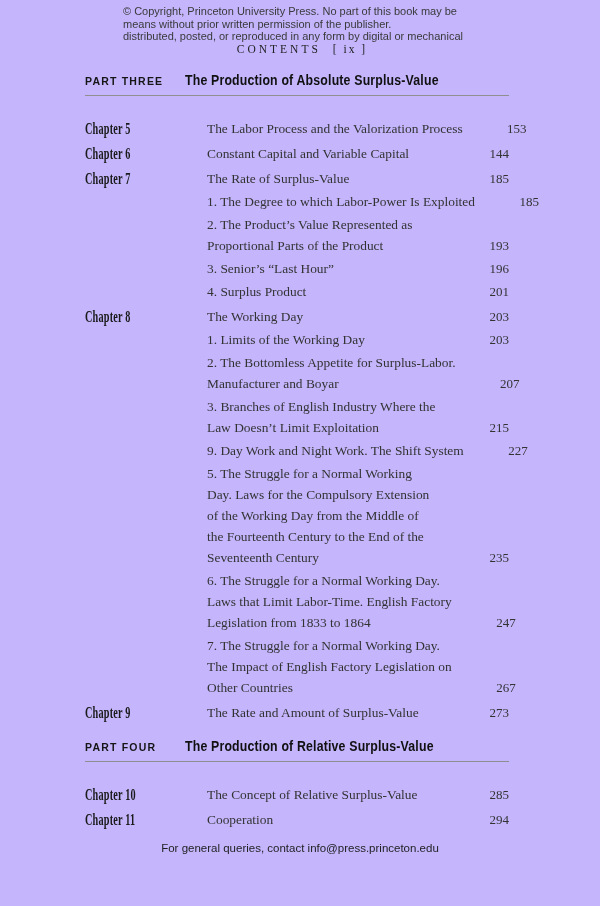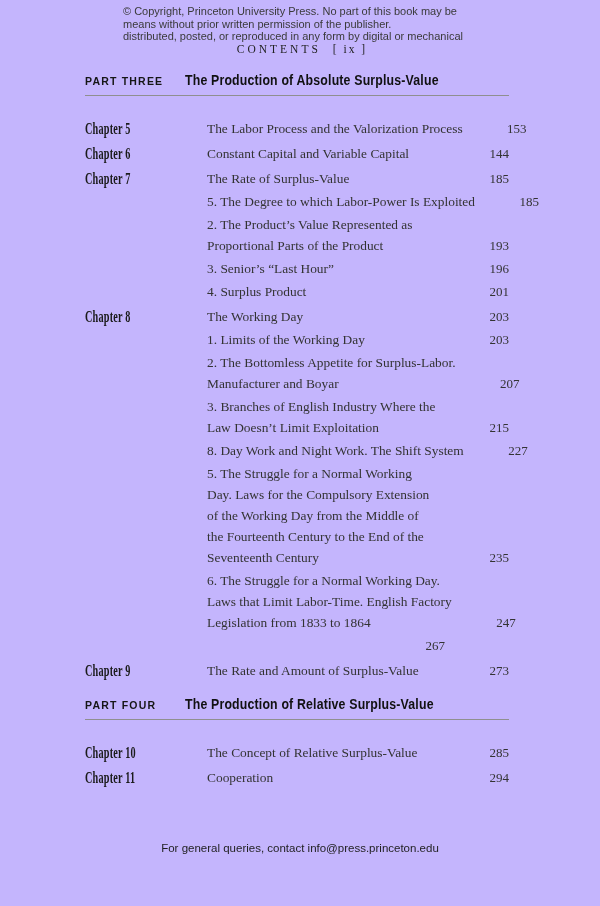--- a/index.html
+++ b/index.html
@@ -77,21 +77,21 @@
       <span class="pagenum">144</span>
     </div>
 
     <div class="row chapter-row">
       <span class="ch-label"><span class="cond">Chapter 7</span></span>
       <span class="title">The Rate of Surplus-Value</span>
       <span class="pagenum">185</span>
     </div>
     <div class="row sub-row">
       <span class="ch-label"></span>
-      <span class="title">5. The Degree to which Labor-Power Is Exploited</span>
+      <span class="title">1. The Degree to which Labor-Power Is Exploited</span>
       <span class="pagenum">185</span>
     </div>
     <div class="row sub-row">
       <span class="ch-label"></span>
       <span class="title">2. The Product’s Value Represented as
 Proportional Parts of the Product</span>
       <span class="pagenum">193</span>
     </div>
     <div class="row sub-row">
       <span class="ch-label"></span>
@@ -121,41 +121,44 @@
       <span class="pagenum">207</span>
     </div>
     <div class="row sub-row">
       <span class="ch-label"></span>
       <span class="title">3. Branches of English Industry Where the
 Law Doesn’t Limit Exploitation</span>
       <span class="pagenum">215</span>
     </div>
     <div class="row sub-row">
       <span class="ch-label"></span>
-      <span class="title">8. Day Work and Night Work. The Shift System</span>
+      <span class="title">9. Day Work and Night Work. The Shift System</span>
       <span class="pagenum">227</span>
     </div>
     <div class="row sub-row">
       <span class="ch-label"></span>
       <span class="title">5. The Struggle for a Normal Working
 Day. Laws for the Compulsory Extension
 of the Working Day from the Middle of
 the Fourteenth Century to the End of the
 Seventeenth Century</span>
       <span class="pagenum">235</span>
     </div>
     <div class="row sub-row">
       <span class="ch-label"></span>
       <span class="title">6. The Struggle for a Normal Working Day.
 Laws that Limit Labor-Time. English Factory
 Legislation from 1833 to 1864</span>
       <span class="pagenum">247</span>
     </div>
     <div class="row sub-row">
       <span class="ch-label"></span>
+      <span class="title">7. The Struggle for a Normal Working Day.
+The Impact of English Factory Legislation on
+Other Countries</span>
       <span class="pagenum">267</span>
     </div>
 
     <div class="row chapter-row">
       <span class="ch-label"><span class="cond">Chapter 9</span></span>
       <span class="title">The Rate and Amount of Surplus-Value</span>
       <span class="pagenum">273</span>
     </div>
 
     <div class="part-head mt">

